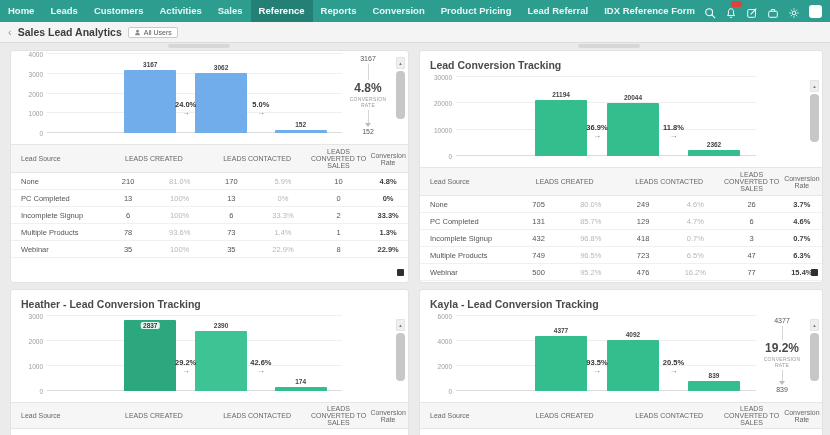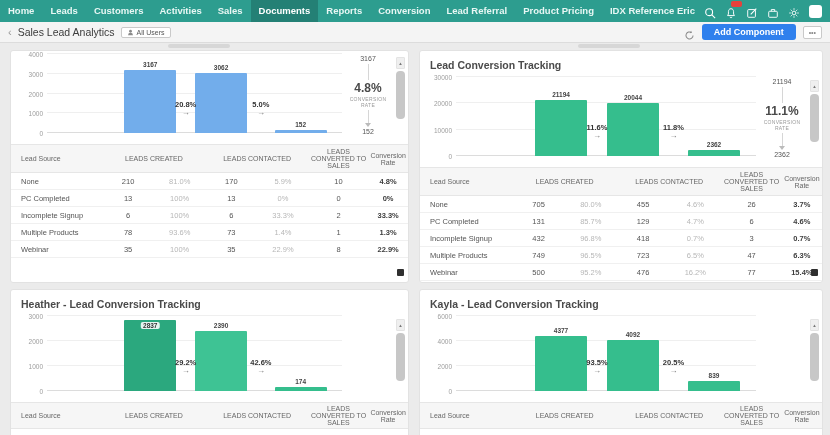--- a/index.html
+++ b/index.html
@@ -11,21 +11,21 @@
   .nav-item{padding:0 8px;font-size:9.5px;font-weight:700;color:#e8f7f4;line-height:22px;white-space:nowrap;cursor:pointer;}
   .nav-item.active{background:rgba(0,0,0,0.18);color:#fff;}
   .nav-right{margin-left:auto;display:flex;align-items:center;gap:9px;padding-right:8px;}
   .nav-ico{width:12px;height:12px;position:relative;display:block;}
   .badge{position:absolute;top:-4px;right:-5px;width:11px;height:6px;background:#e5413c;border-radius:2px;}
   .avatar{width:13px;height:13px;background:#fff;border-radius:3px;}
   
   .toolbar{position:absolute;top:22px;left:0;right:0;height:20px;background:#f4f4f4;border-bottom:1px solid #dcdcdc;
     display:flex;align-items:center;padding:0 8px;gap:6px;}
   .back{color:#9a9a9a;font-size:11px;line-height:1;cursor:pointer;}
-  .tb-title{font-size:10.5px;font-weight:400;color:#3c3c3c;}
+  .tb-title{font-size:10.5px;font-weight:700;color:#3c3c3c;}
   .pill{display:flex;align-items:center;gap:3px;border:1px solid #c9c9c9;background:#fff;border-radius:2px;
     padding:1px 5px;font-size:7px;color:#555;cursor:pointer;}
   .tb-right{margin-left:auto;display:flex;align-items:center;gap:7px;}
   .add-btn{background:#2f80ed;color:#fff;border:none;border-radius:3px;font-size:9px;font-weight:700;
     padding:3px 12px;font-family:"Liberation Sans",sans-serif;cursor:pointer;}
   .more-btn{border:1px solid #c9c9c9;background:#fff;border-radius:2px;color:#888;font-size:7px;
     padding:2px 5px;line-height:1;cursor:pointer;}
   
   .content{position:absolute;top:42px;left:0;right:0;bottom:0;overflow:hidden;}
   .hthumb{position:absolute;top:2px;width:62px;height:4px;background:#d7d7d7;border-radius:2px;}
@@ -82,26 +82,26 @@
 
 <div class="screen">
 
   <header class="navbar">
     <nav class="nav-items">
         <div class="nav-item">Home</div>
         <div class="nav-item">Leads</div>
         <div class="nav-item">Customers</div>
         <div class="nav-item">Activities</div>
         <div class="nav-item">Sales</div>
-        <div class="nav-item active">Documents</div>
+        <div class="nav-item active">Reference</div>
         <div class="nav-item">Reports</div>
         <div class="nav-item">Conversion</div>
+        <div class="nav-item">Product Pricing</div>
         <div class="nav-item">Lead Referral</div>
-        <div class="nav-item">Product Pricing</div>
-        <div class="nav-item">IDX Reference Eric</div>
+        <div class="nav-item">IDX Reference Form</div>
         <div class="nav-item">HEART</div>
       </nav>
     <div class="nav-right">
       <span class="nav-ico">
         <svg width="12" height="12" viewBox="0 0 14 14">
             <circle cx="6" cy="6" r="4" stroke="#fff" stroke-width="1.3" fill="none"></circle>
             <line x1="9.2" y1="9.2" x2="13" y2="13" stroke="#fff" stroke-width="1.3"></line>
           </svg>
       </span>
       <span class="nav-ico">
@@ -145,30 +145,20 @@
   <div class="toolbar">
     <span class="back">‹</span>
     <span class="tb-title">Sales Lead Analytics</span>
     <span class="pill">
       <svg width="7" height="7" viewBox="0 0 10 10">
           <circle cx="5" cy="3.2" r="2" fill="#8a8a8a"></circle>
           <path d="M1.5 9 A3.5 3.5 0 0 1 8.5 9 Z" fill="#8a8a8a"></path>
         </svg>
       <span>All Users</span>
     </span>
-    <div class="tb-right">
-      <span style="display:block;width:11px;height:11px;">
-        <svg width="11" height="11" viewBox="0 0 14 14">
-            <path d="M11.5 7 A4.5 4.5 0 1 1 9.5 3.2" stroke="#8a8a8a" stroke-width="1.3" fill="none"></path>
-            <path d="M9 1 L10 3.6 L7.3 4.2 Z" fill="#8a8a8a"></path>
-          </svg>
-      </span>
-      <button class="add-btn">Add Component</button>
-      <span class="more-btn">•••</span>
-    </div>
   </div>
 
   <div class="content">
     <div class="hthumb" style="left:168px;"></div>
     <div class="hthumb" style="left:578px;"></div>
     <div class="cards">
         <section class="card">
           <div class="chart">
             <div class="plot">
               <div class="grid-line" style="bottom: 100%;">
@@ -189,21 +179,21 @@
               <div class="bar" style="left: calc(35% - 26px); height: 79.175%; background: rgb(114, 173, 235);">
                 <span class="bar-label">3167</span>
               </div>
               <div class="bar" style="left: calc(59% - 26px); height: 76.55%; background: rgb(114, 173, 235);">
                 <span class="bar-label">3062</span>
               </div>
               <div class="bar" style="left: calc(86% - 26px); height: 3.8%; background: rgb(114, 173, 235);">
                 <span class="bar-label">152</span>
               </div>
               <div class="transition" style="left: calc(47% - 20px);">
-                <div class="t-pct">20.8%</div>
+                <div class="t-pct">24.0%</div>
                 <div class="t-arrow">→</div>
               </div>
               <div class="transition" style="left: calc(72.5% - 20px);">
                 <div class="t-pct">5.0%</div>
                 <div class="t-arrow">→</div>
               </div>
             </div>
             <div class="summary">
               <div class="s-top">3167</div>
               <div class="sline"></div>
@@ -296,58 +286,46 @@
               <div class="bar" style="left: calc(35% - 26px); height: 70.6467%; background: rgb(53, 190, 141);">
                 <span class="bar-label">21194</span>
               </div>
               <div class="bar" style="left: calc(59% - 26px); height: 66.8133%; background: rgb(53, 190, 141);">
                 <span class="bar-label">20044</span>
               </div>
               <div class="bar" style="left: calc(86% - 26px); height: 7.87333%; background: rgb(53, 190, 141);">
                 <span class="bar-label">2362</span>
               </div>
               <div class="transition" style="left: calc(47% - 20px);">
-                <div class="t-pct">11.6%</div>
+                <div class="t-pct">36.9%</div>
                 <div class="t-arrow">→</div>
               </div>
               <div class="transition" style="left: calc(72.5% - 20px);">
                 <div class="t-pct">11.8%</div>
                 <div class="t-arrow">→</div>
               </div>
-            </div>
-            <div class="summary">
-              <div class="s-top">21194</div>
-              <div class="sline"></div>
-              <div class="rate-block">
-                <div class="rate">11.1%</div>
-                <div class="rate-label">CONVERSION RATE</div>
-              </div>
-              <div class="sline">
-                <div class="down-tri"></div>
-              </div>
-              <div class="s-bottom">2362</div>
             </div>
             <div class="vscroll">
               <div class="vs-up">▲</div>
               <div class="vs-thumb"></div>
             </div>
           </div>
           <div class="tbl">
             <div class="tbl-header">
               <div class="th th-src" style="grid-column: 1 / 2;">Lead Source</div>
               <div class="th" style="grid-column: 2 / 4;">LEADS CREATED</div>
               <div class="th" style="grid-column: 4 / 6;">LEADS CONTACTED</div>
               <div class="th" style="grid-column: 6 / 7;">LEADS CONVERTED TO SALES</div>
               <div class="th" style="grid-column: 7 / 8;">Conversion Rate</div>
             </div>
             <div class="tbl-row">
               <div class="c-src">None</div>
               <div class="c-num">705</div>
               <div class="c-pct">80.0%</div>
-              <div class="c-num">455</div>
+              <div class="c-num">249</div>
               <div class="c-pct">4.6%</div>
               <div class="c-conv">26</div>
               <div class="c-rate">3.7%</div>
             </div>
             <div class="tbl-row">
               <div class="c-src">PC Completed</div>
               <div class="c-num">131</div>
               <div class="c-pct">85.7%</div>
               <div class="c-num">129</div>
               <div class="c-pct">4.7%</div>
@@ -469,20 +447,32 @@
               </div>
               <div class="transition" style="left: calc(47% - 20px);">
                 <div class="t-pct">93.5%</div>
                 <div class="t-arrow">→</div>
               </div>
               <div class="transition" style="left: calc(72.5% - 20px);">
                 <div class="t-pct">20.5%</div>
                 <div class="t-arrow">→</div>
               </div>
             </div>
+            <div class="summary">
+              <div class="s-top">4377</div>
+              <div class="sline"></div>
+              <div class="rate-block">
+                <div class="rate">19.2%</div>
+                <div class="rate-label">CONVERSION RATE</div>
+              </div>
+              <div class="sline">
+                <div class="down-tri"></div>
+              </div>
+              <div class="s-bottom">839</div>
+            </div>
             <div class="vscroll">
               <div class="vs-up">▲</div>
               <div class="vs-thumb"></div>
             </div>
           </div>
           <div class="tbl">
             <div class="tbl-header">
               <div class="th th-src" style="grid-column: 1 / 2;">Lead Source</div>
               <div class="th" style="grid-column: 2 / 4;">LEADS CREATED</div>
               <div class="th" style="grid-column: 4 / 6;">LEADS CONTACTED</div>

